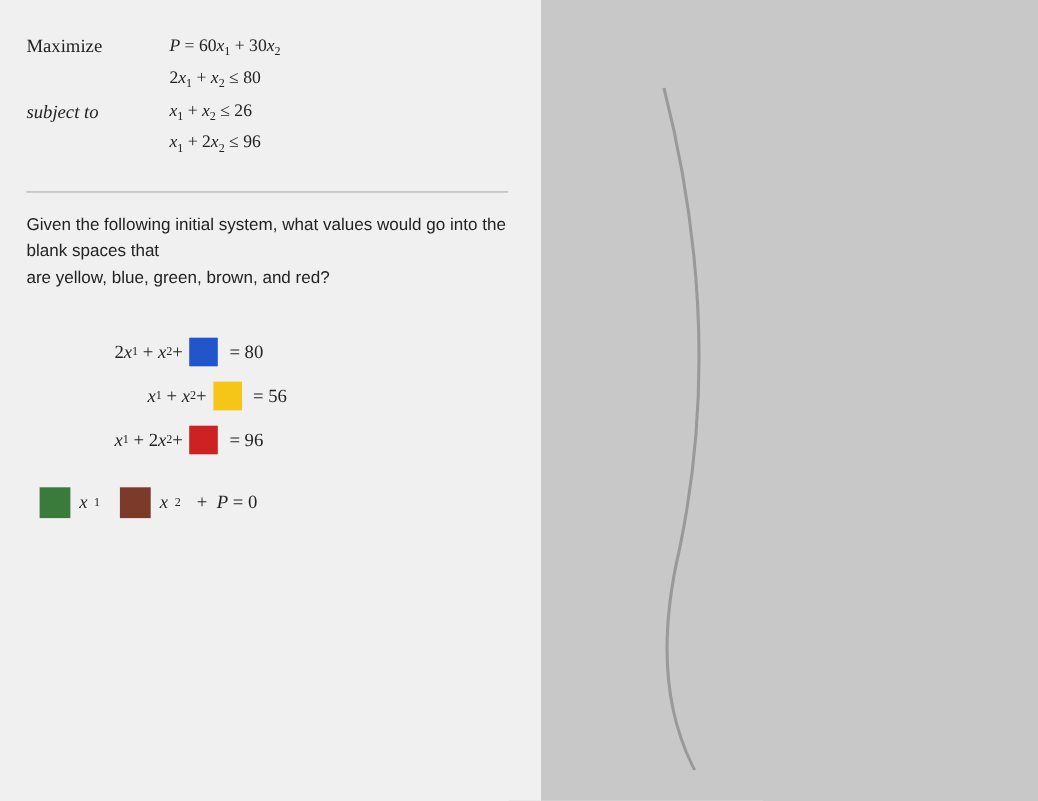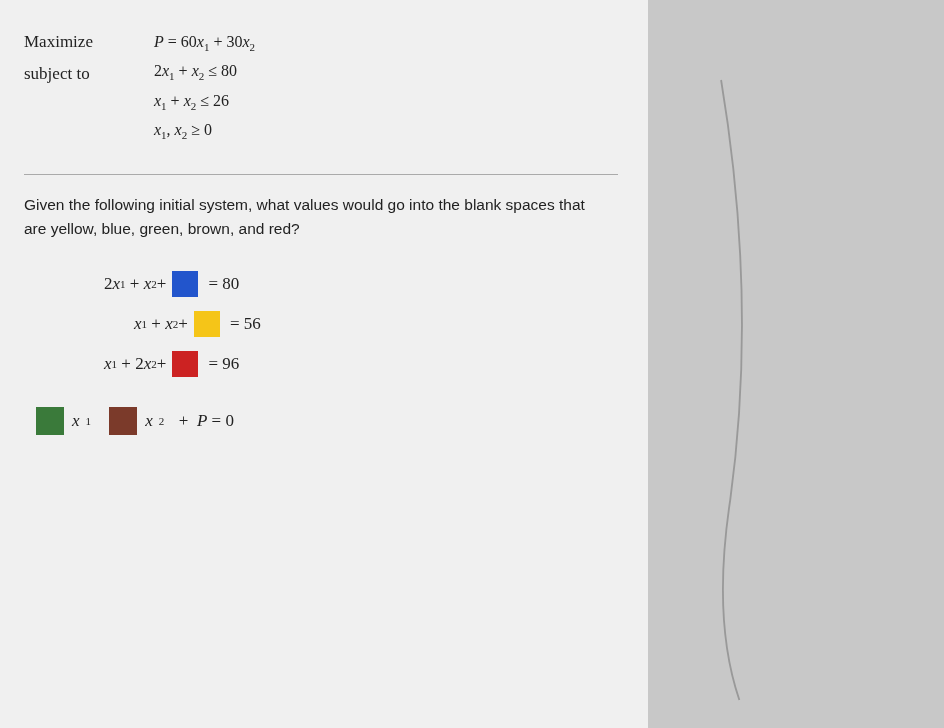--- a/index.html
+++ b/index.html
@@ -7,21 +7,21 @@
     body {
       width: 944px;
       height: 728px;
       background: #d6d6d6;
       font-family: 'Times New Roman', Times, serif;
       overflow: hidden;
       display: flex;
     }
 
     .main-panel {
-      width: 648px;
+      width: 492px;
       background: #f0f0f0;
       padding: 28px 30px 20px 24px;
       position: relative;
     }
 
     .right-panel {
       flex: 1;
       background: #c8c8c8;
       position: relative;
     }
@@ -66,21 +66,21 @@
     sub {
       font-size: 11px;
       vertical-align: sub;
     }
 
     
     .question-text {
       font-size: 15.5px;
       color: #222;
       line-height: 1.55;
-      margin-bottom: 30px;
+      margin-bottom: 42px;
       font-family: Arial, Helvetica, sans-serif;
     }
 
     
     .equations-section {
       margin-left: 30px;
       margin-bottom: 30px;
     }
 
     .equation-row {
@@ -134,36 +134,36 @@
     .mn { font-style: normal; }
   </style>
 </head>
 <body>
 
 <div class="main-panel">
 
   <div class="lp-section">
     <div class="lp-labels">
       <div class="lp-label-maximize">Maximize</div>
-      <div class="lp-label-subject" style="margin-top: 5px;">subject to</div>
+      <div class="lp-label-subject" style="margin-top: 33px; font-style: italic;">subject to</div>
     </div>
     <div class="lp-formulas">
 
       <div>
         <span class="mi">P</span><span class="mn"> = 60</span><span class="mi">x</span><sub>1</sub><span class="mn"> + 30</span><span class="mi">x</span><sub>2</sub>
       </div>
 
       <div>
         <span class="mn">2</span><span class="mi">x</span><sub>1</sub><span class="mn"> + </span><span class="mi">x</span><sub>2</sub><span class="mn"> ≤ 80</span>
       </div>
       <div>
         <span class="mi">x</span><sub>1</sub><span class="mn"> + </span><span class="mi">x</span><sub>2</sub><span class="mn"> ≤ 26</span>
       </div>
       <div>
-        <span class="mi">x</span><sub>1</sub><span class="mn">, </span><span class="mi">x</span><sub>2</sub><span class="mn"> ≥ 0</span>
+        <span class="mi">x</span><sub>1</sub><span class="mn"> + 2</span><span class="mi">x</span><sub>2</sub><span class="mn"> ≤ 96</span>
       </div>
     </div>
   </div>
 
   <div class="divider-line"></div>
 
   <div class="question-text">
     Given the following initial system, what values would go into the blank spaces that<br>
     are yellow, blue, green, brown, and red?
   </div>

